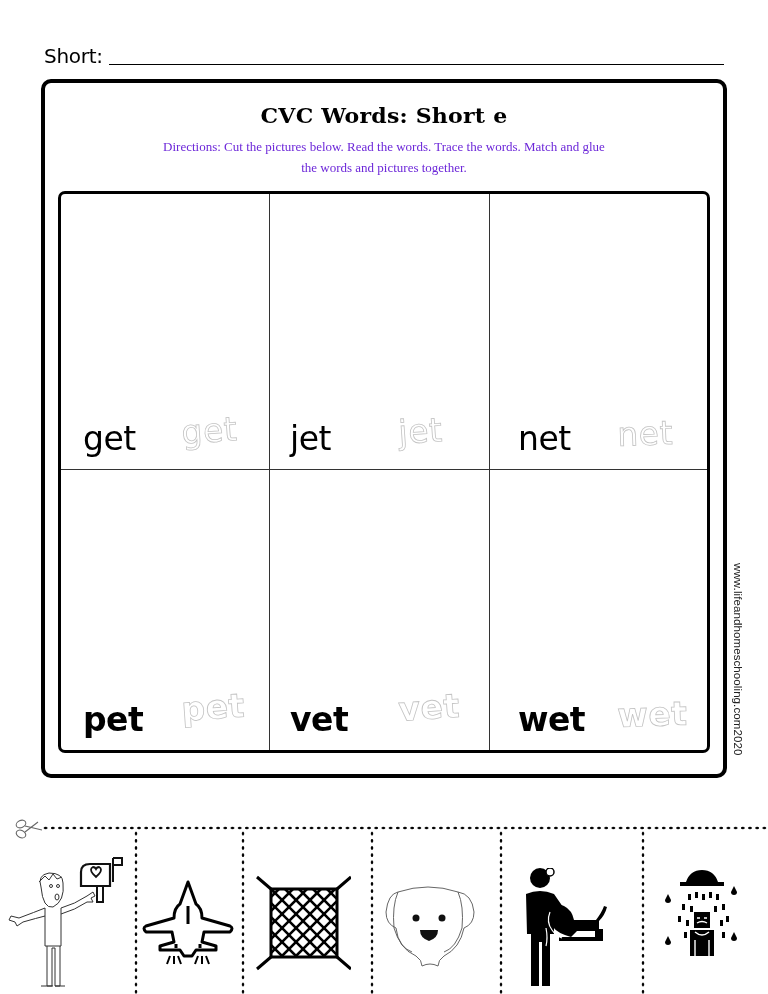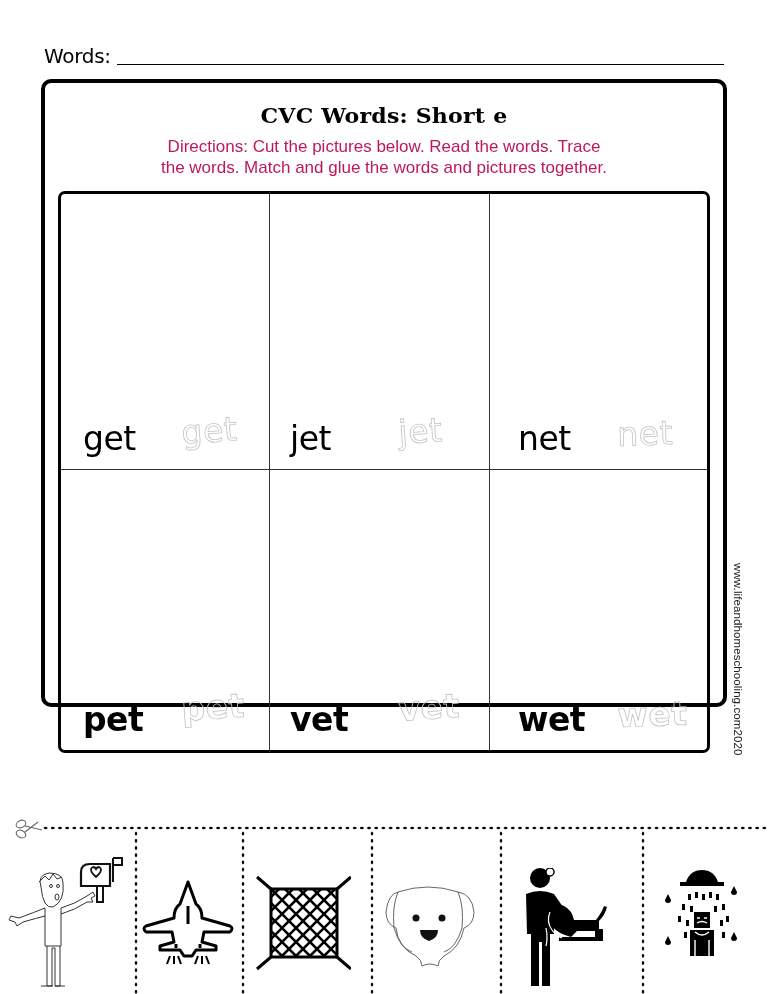--- a/index.html
+++ b/index.html
@@ -3,23 +3,23 @@
 <meta charset="utf-8">
 <style>
   * { box-sizing: border-box; margin: 0; padding: 0; }
   html, body { width: 768px; height: 994px; background: #ffffff; overflow: hidden; }
   body { position: relative; font-family: "DejaVu Sans", sans-serif; color: #000; }
 
   .name-row { position: absolute; left: 44px; top: 38px; width: 680px; height: 30px; display: flex; align-items: flex-end; }
   .name-label { font-family: "DejaVu Sans", sans-serif; font-size: 20px; line-height: 24px; letter-spacing: -0.3px; }
   .name-line { flex: 1; border-bottom: 1.6px solid #000; height: 22px; margin-left: 6px; margin-bottom: 3px; }
 
-  .outer-box { position: absolute; left: 41px; top: 79px; width: 686px; height: 628px; border: 4px solid #000; border-radius: 10px; }
+  .outer-box { position: absolute; left: 41px; top: 79px; width: 686px; height: 699px; border: 4px solid #000; border-radius: 10px; }
   .title { position: absolute; left: 0; right: 0; top: 20px; text-align: center; font-family: "DejaVu Serif", serif; font-weight: 900; font-size: 21px; letter-spacing: 0.2px; transform: scaleX(1.05); }
-  .directions { position: absolute; left: 110px; right: 110px; top: 53px; text-align: center; font-family: Liberation Sans, sans-serif; font-size: 17px; line-height: 21px; color: #be185d; }
+  .directions { position: absolute; left: 110px; right: 110px; top: 53px; text-align: center; font-family: Liberation Serif, serif; font-size: 13px; line-height: 21px; color: #6d28d9; }
 
   .inner-box { position: absolute; left: 58px; top: 191px; width: 652px; height: 562px; border: 3.5px solid #000; border-radius: 7px; }
   .grid { position: absolute; inset: 0; display: grid; grid-template-columns: 209px 220px 1fr; grid-template-rows: 276px 1fr; }
   .cell { position: relative; border-right: 1.4px solid #333; border-bottom: 1.4px solid #333; padding-left: 21px; }
   .cell.c3 { border-right: none; }
   .cell.r2 { border-bottom: none; font-weight: bold; }
   .word { position: absolute; left: 22px; bottom: 10px; font-family: "DejaVu Sans", sans-serif; font-size: 33px; line-height: 40px; letter-spacing: -0.5px; }
   .cell.c2 .word { left: 20px; }
   .cell.c3 .word { left: 28px; }
   .trace { position: absolute; left: 122px; bottom: 16px; font-family: "DejaVu Sans", sans-serif; font-size: 33px; line-height: 40px; color: transparent; -webkit-text-stroke: 0.8px #c4c4c4; transform: rotate(-4deg); transform-origin: left bottom; letter-spacing: 0.5px; }
@@ -35,21 +35,21 @@
   .cut-line-h { position: absolute; left: 42px; right: 0; top: 16px; height: 4px;
     background-image: radial-gradient(circle, #000 1.4px, transparent 1.6px); background-size: 7.2px 4px; background-repeat: repeat-x; }
   .cut-line-v { position: absolute; top: 20px; width: 4px; bottom: 0;
     background-image: radial-gradient(circle, #000 1.4px, transparent 1.6px); background-size: 4px 7.2px; background-repeat: repeat-y; }
   .pic { position: absolute; }
 </style>
 </head>
 <body>
 
 <div class="name-row">
-  <span class="name-label">Words:</span>
+  <span class="name-label">Short:</span>
   <span class="name-line"></span>
 </div>
 
 <div class="outer-box">
   <div class="title">CVC Words: Short e</div>
   <div class="directions">Directions: Cut the pictures below. Read the words. Trace the words. Match and glue the words and pictures together.</div>
 </div>
 
 <div class="inner-box">
   <div class="grid">

